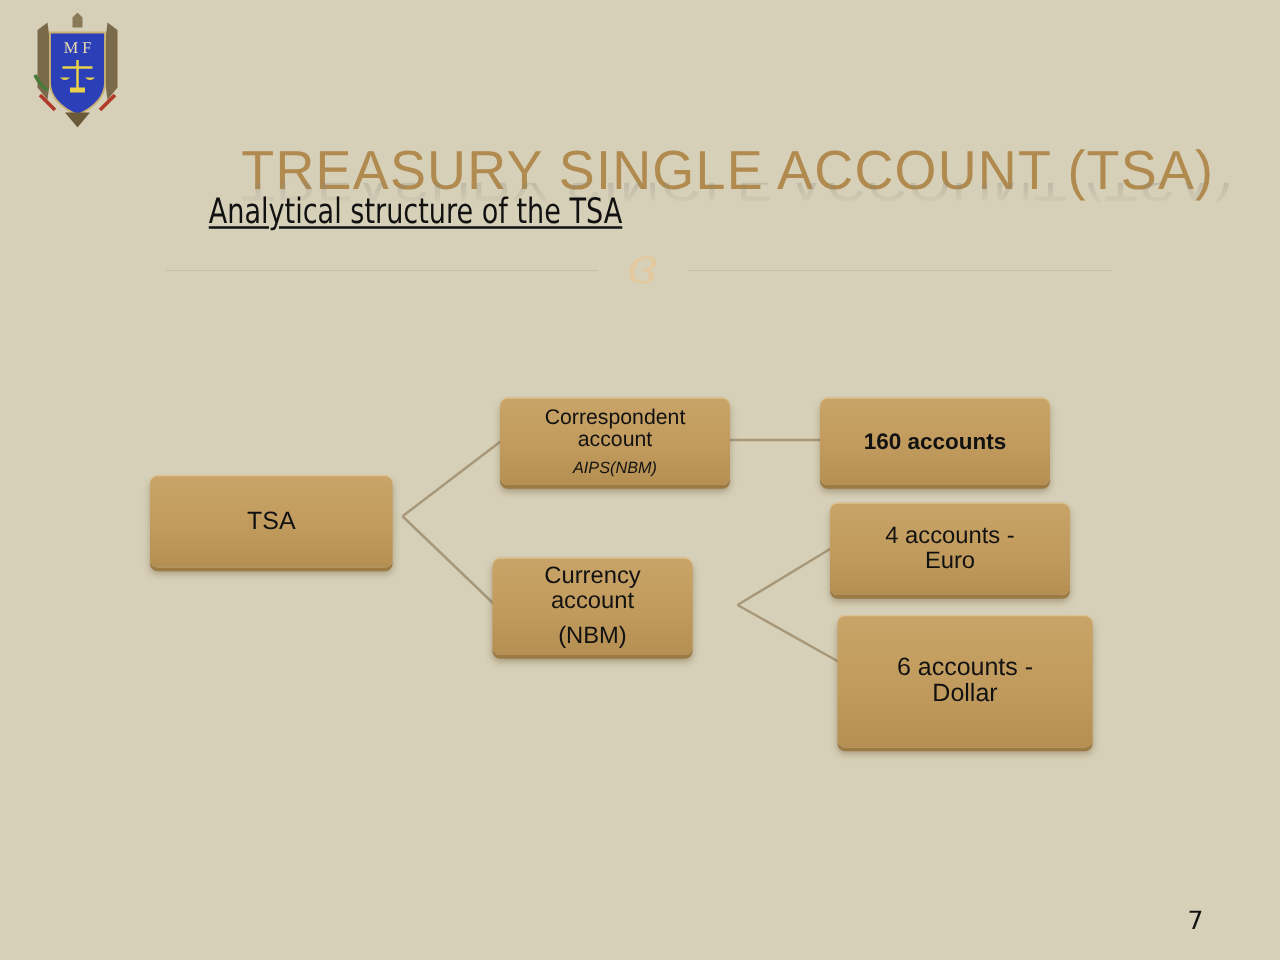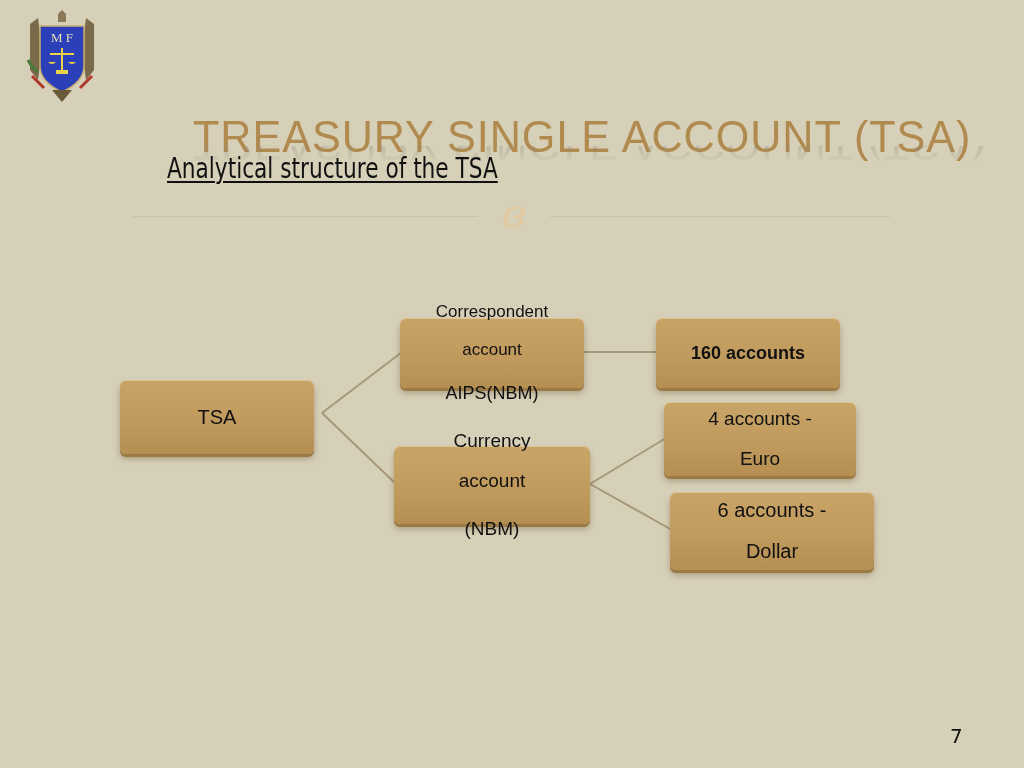--- a/index.html
+++ b/index.html
@@ -50,21 +50,21 @@
     }
     .connectors { position: absolute; left: 0; top: 0; width: 1024px; height: 768px; }
     .node {
       position: absolute;
       background: linear-gradient(180deg, #c9a468 0%, #c09a5c 60%, #b58f52 100%);
       border-radius: 6px;
       box-shadow: 0 3px 0 #9c7a44, 0 5px 6px rgba(80,60,30,0.35), inset 0 1px 0 rgba(255,240,210,0.4);
       color: #111;
       font-family: "Liberation Sans", sans-serif;
       display: flex; flex-direction: column; align-items: center; justify-content: center;
-      text-align: center; line-height: 1.05; gap: 20px;
+      text-align: center; line-height: 1.05;
     }
     .node span { display: block; }
     .page-num {
       position: absolute; left: 950px; top: 724px;
       font-family: "DejaVu Sans", sans-serif; font-size: 20px; color: #111;
     }
   </style>
 </head>
 <body>
 
@@ -105,36 +105,36 @@
   </g>
 </svg>
 
 <div class="node" style="left:120px; top:380px; width:194px; height:74px; font-size:20px;">
   <span>TSA</span>
 </div>
 
 <div class="node" style="left:400px; top:318px; width:184px; height:70px; font-size:17px;">
   <span>Correspondent</span>
   <span>account</span>
-  <span style="margin-top:6px; font-size:18px;">AIPS(NBM)</span>
+  <span style="margin-top:6px; font-size:13px;font-style:italic;">AIPS(NBM)</span>
 </div>
 
-<div class="node" style="left:394px; top:446px; width:196px; height:78px; font-size:19px;">
+<div class="node" style="left:394px; top:446px; width:160px; height:78px; font-size:19px;">
   <span>Currency</span>
   <span>account</span>
   <span style="margin-top:8px;">(NBM)</span>
 </div>
 
 <div class="node" style="left:656px; top:318px; width:184px; height:70px; font-size:18px;font-weight:bold;">
   <span>160 accounts</span>
 </div>
 
 <div class="node" style="left:664px; top:402px; width:192px; height:74px; font-size:19px;">
   <span>4 accounts -</span>
   <span>Euro</span>
 </div>
 
-<div class="node" style="left:670px; top:492px; width:204px; height:78px; font-size:20px;">
+<div class="node" style="left:670px; top:492px; width:204px; height:106px; font-size:20px;">
   <span>6 accounts -</span>
   <span>Dollar</span>
 </div>
 
 <div class="page-num">7</div>
 
 </body></html>

